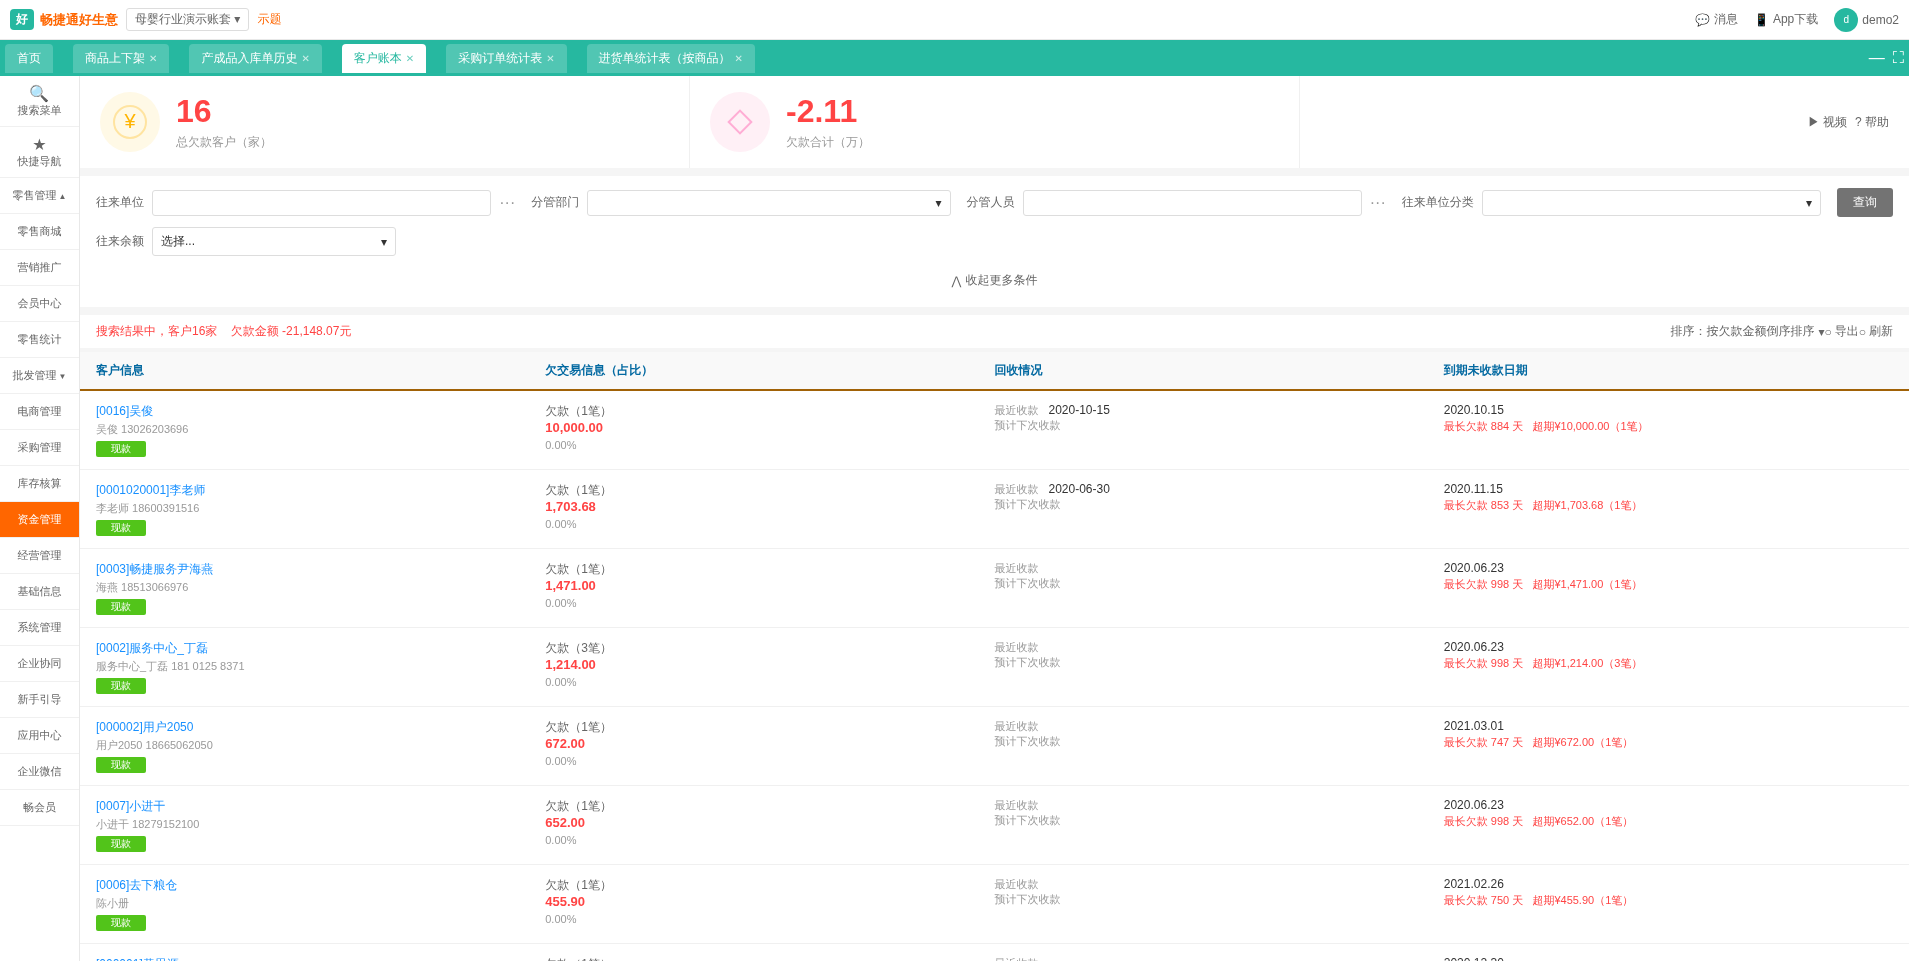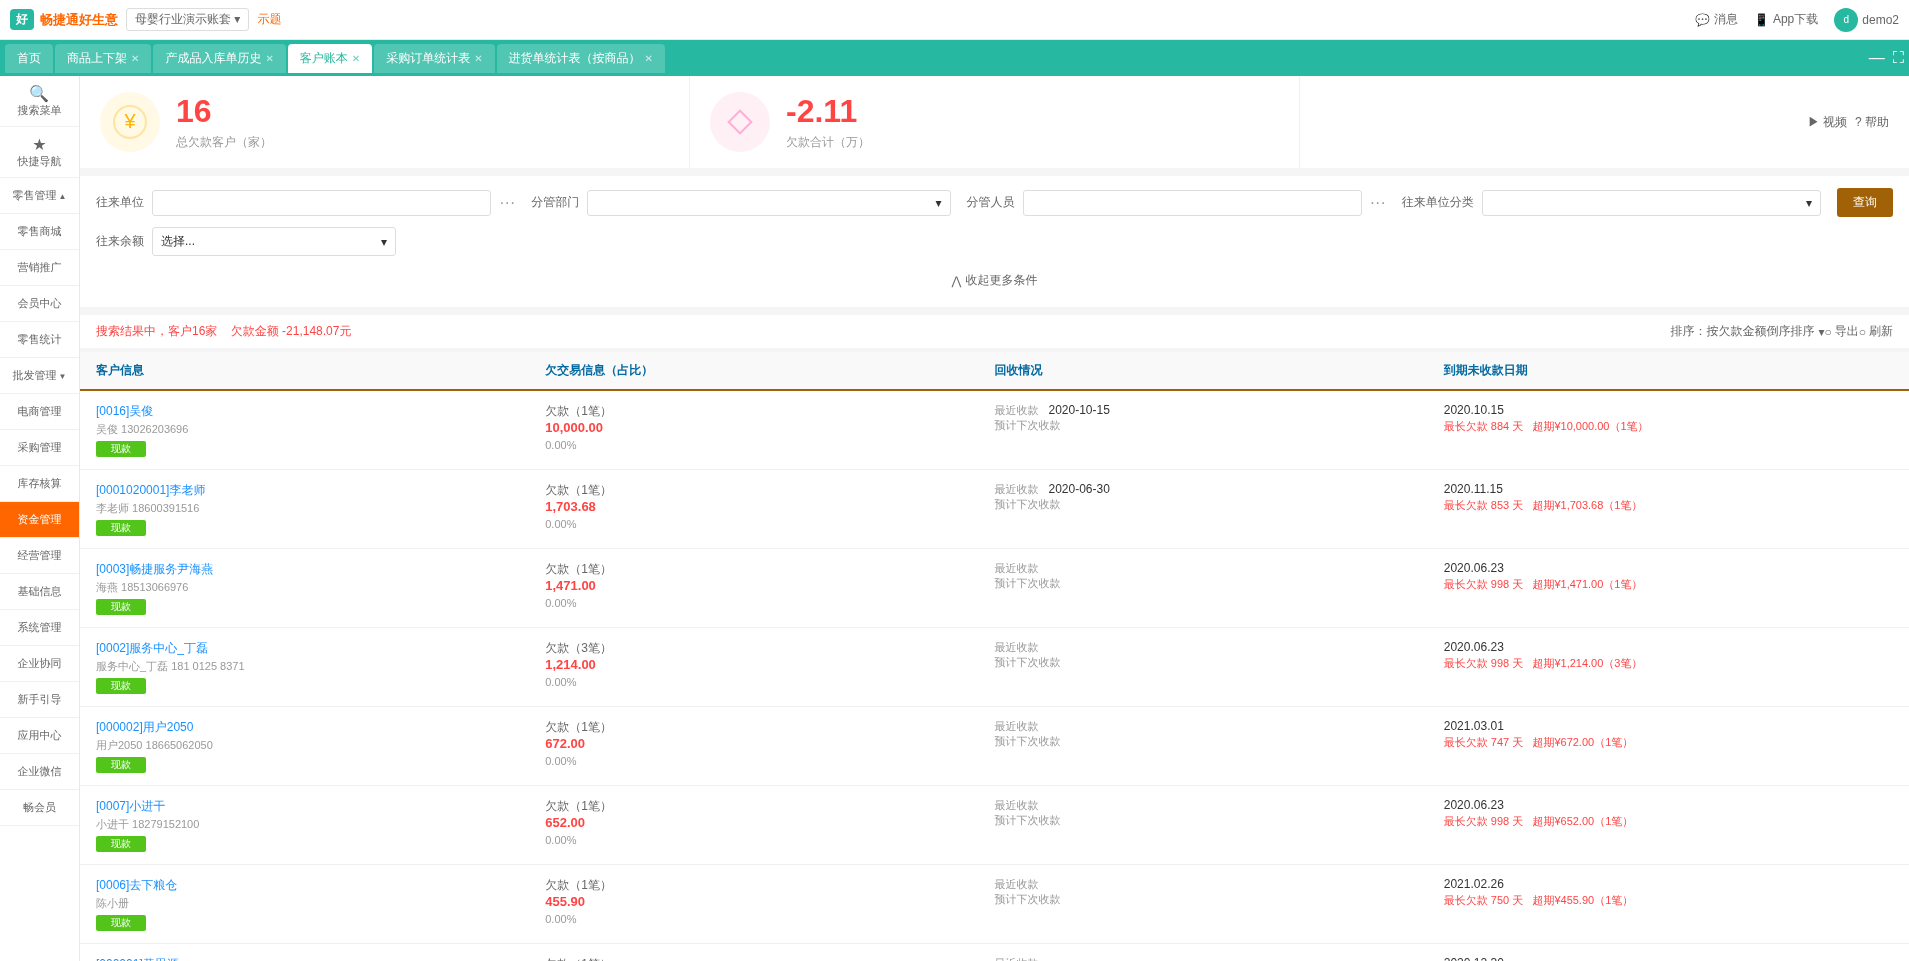--- a/index.html
+++ b/index.html
@@ -9,21 +9,21 @@
     .app-wrapper { display: flex; flex-direction: column; height: 961px; width: 1909px; }
     .top-bar { height: 40px; background: #fff; display: flex; align-items: center; border-bottom: 1px solid #e8e8e8; padding: 0 10px; justify-content: space-between; flex-shrink: 0; }
     .top-bar-left { display: flex; align-items: center; gap: 8px; }
     .logo-area { display: flex; align-items: center; gap: 6px; }
     .logo-text { color: #ff6600; font-size: 13px; font-weight: bold; }
     .store-selector { color: #666; font-size: 12px; padding: 2px 8px; border: 1px solid #ddd; border-radius: 3px; cursor: pointer; }
     .top-bar-right { display: flex; align-items: center; gap: 16px; color: #666; font-size: 12px; }
     .top-bar-icon { display: flex; align-items: center; gap: 4px; cursor: pointer; }
 
     
-    .tab-bar { height: 36px; background: #26b8a0; display: flex; align-items: center; padding: 0 5px; flex-shrink: 0; gap: 2px; }
+    .tab-bar { height: 36px; background: #26b8a0; display: flex; align-items: center; padding: 0 5px; flex-shrink: 0; gap: 20px; }
     .tab-item { padding: 6px 12px; border-radius: 4px 4px 0 0; cursor: pointer; font-size: 12px; display: flex; align-items: center; gap: 4px; white-space: nowrap; }
     .tab-item.active { background: #fff; color: #26b8a0; }
     .tab-item.inactive { background: rgba(255,255,255,0.2); color: #fff; }
     .tab-close { font-size: 10px; opacity: 0.7; }
     .tab-bar-actions { margin-left: auto; display: flex; gap: 8px; }
     .tab-bar-btn { color: #fff; font-size: 16px; cursor: pointer; background: none; border: none; }
 
     
     .main-wrapper { display: flex; flex: 1; overflow: hidden; }
 
@@ -53,21 +53,21 @@
     .stat-actions span { cursor: pointer; }
 
     
     .filter-area { background: #fff; padding: 12px 16px; margin-bottom: 8px; }
     .filter-row { display: flex; align-items: center; gap: 16px; margin-bottom: 10px; }
     .filter-item { display: flex; align-items: center; gap: 8px; flex: 1; }
     .filter-label { font-size: 12px; color: #666; white-space: nowrap; }
     .filter-input { flex: 1; border: 1px solid #ddd; border-radius: 3px; padding: 5px 8px; font-size: 12px; color: #333; }
     .filter-select { flex: 1; border: 1px solid #ddd; border-radius: 3px; padding: 5px 8px; font-size: 12px; color: #333; cursor: pointer; display: flex; align-items: center; justify-content: space-between; }
     .filter-dots { color: #999; font-size: 16px; cursor: pointer; }
-    .filter-btn { background: #a16207; color: #fff; border: none; border-radius: 3px; padding: 6px 16px; font-size: 12px; cursor: pointer; }
+    .filter-btn { background: #737373; color: #fff; border: none; border-radius: 3px; padding: 6px 16px; font-size: 12px; cursor: pointer; }
     .collapse-btn { text-align: center; padding: 6px; color: #666; font-size: 12px; cursor: pointer; display: flex; align-items: center; justify-content: center; gap: 4px; }
 
     
     .results-bar { display: flex; align-items: center; justify-content: space-between; padding: 8px 16px; background: #fff; margin-bottom: 4px; }
     .results-text { font-size: 12px; color: #666; }
     .results-text span { color: #ff4444; }
     .results-actions { display: flex; align-items: center; font-size: 12px; color: #666; }
     .sort-label { display: flex; align-items: center; gap: 4px; }
     .action-btn { cursor: pointer; display: flex; align-items: center; gap: 3px; }
 

